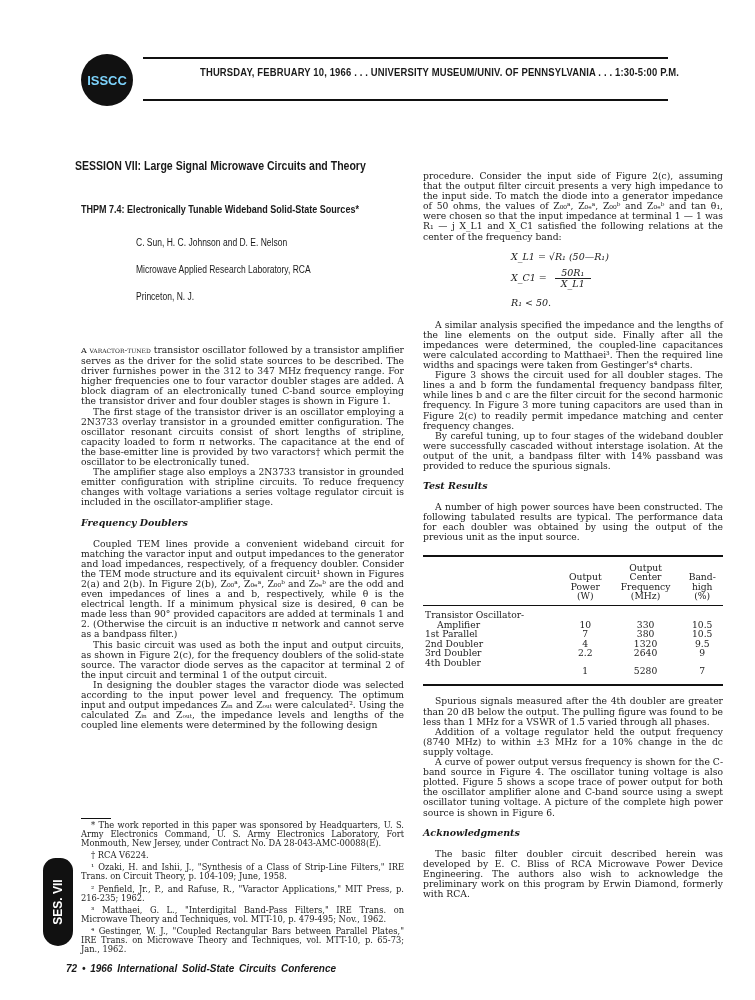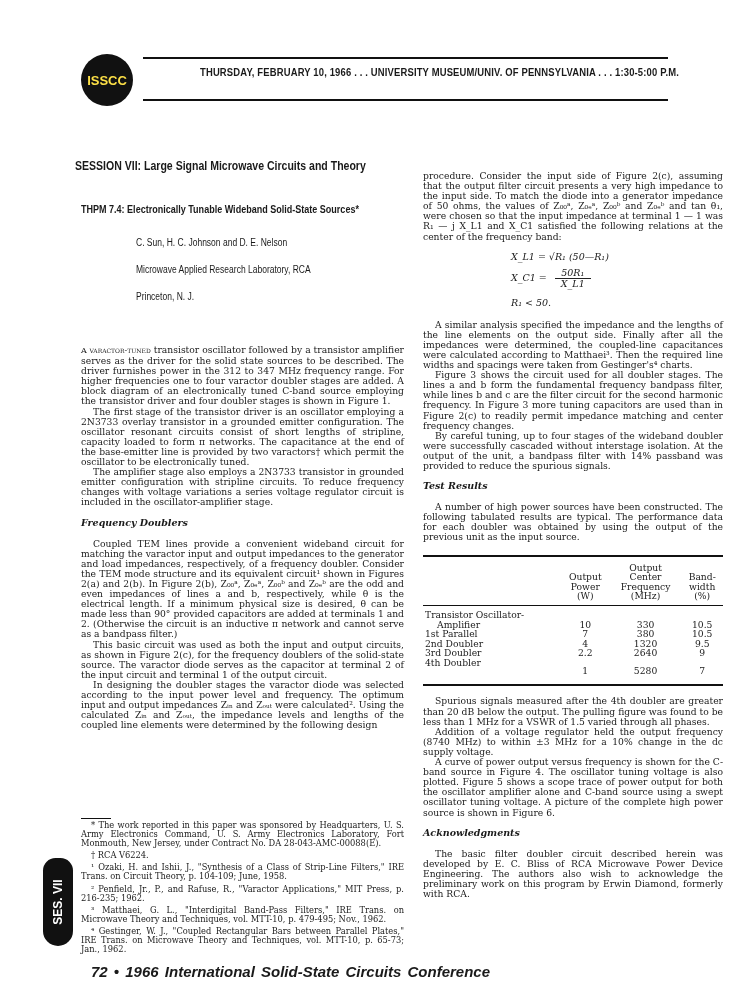--- a/index.html
+++ b/index.html
@@ -1,17 +1,17 @@
 <!DOCTYPE html>
 <html><head>
 <meta charset="utf-8">
 <style>
   html, body { margin:0; padding:0; }
   body { width:755px; height:1000px; background:#fff; position:relative; overflow:hidden; color:#1a1a1a; font-family:"DejaVu Serif", serif; }
-  .logo { position:absolute; left:81px; top:54px; width:52px; height:52px; border-radius:50%; background:#111; color:#fde047; display:flex; align-items:center; justify-content:center; font-family:"Liberation Sans", sans-serif; font-weight:bold; font-size:13px; letter-spacing:0px; }
+  .logo { position:absolute; left:81px; top:54px; width:52px; height:52px; border-radius:50%; background:#111; color:#7dd3fc; display:flex; align-items:center; justify-content:center; font-family:"Liberation Sans", sans-serif; font-weight:bold; font-size:13px; letter-spacing:0px; }
   .hdr-rule { position:absolute; left:143px; width:525px; height:2px; background:#111; }
   .hdr-text { position:absolute; left:200px; top:66px; font-family:"Liberation Sans", sans-serif; font-weight:bold; font-size:11.5px; transform:scaleX(0.82); transform-origin:left; white-space:nowrap; letter-spacing:0.2px; }
   .session { position:absolute; left:75px; top:158px; font-family:"Liberation Sans", sans-serif; font-weight:bold; font-size:13.5px; transform:scaleX(0.78); transform-origin:left; white-space:nowrap; }
   .ptitle { position:absolute; left:81px; top:203px; font-family:"Liberation Sans", sans-serif; font-weight:bold; font-size:11px; transform:scaleX(0.82); transform-origin:left; white-space:nowrap; }
   .meta { position:absolute; left:136px; font-family:"Liberation Sans", sans-serif; font-size:10px; transform:scaleX(0.85); transform-origin:left; white-space:nowrap; }
   .col { position:absolute; font-size:9.2px; line-height:10.1px; text-align:justify; }
   .col p { margin:0; text-indent:12px; }
   .col p.noind { text-indent:0; }
   .col .sc { font-variant:small-caps; font-size:8px; }
   .col h3 { margin:10px 0 11px 0; font-style:italic; font-weight:bold; font-size:9.5px; }
@@ -24,21 +24,21 @@
   .frac .num { border-bottom:1px solid #222; }
   table.res { width:100%; border-collapse:collapse; margin:12px 0 10px 0; font-size:9.2px; line-height:9.6px; border-top:2px solid #111; border-bottom:2px solid #111; }
   table.res th { font-weight:normal; text-align:center; padding:6px 2px 4px 2px; border-bottom:1px solid #111; vertical-align:bottom;margin-top:8px; }
   table.res td { padding:0 2px; text-align:center; }
   table.res td.lbl { text-align:left; }
   .foot { position:absolute; left:81px; top:818px; width:323px; font-size:8.3px; line-height:9.1px; text-align:justify; }
   .foot hr { width:30px; margin:0 0 2px 0; border:0; border-top:1px solid #111; }
   .foot p { margin:0 0 3px 0; text-indent:10px; }
   .sidetab { position:absolute; left:43px; top:858px; width:30px; height:88px; background:#111; border-radius:15px 15px 18px 18px; color:#fff; }
   .sidetab span { position:absolute; left:50%; top:50%; transform:translate(-50%,-50%) rotate(-90deg); font-family:"Liberation Sans", sans-serif; font-weight:bold; font-size:12px; white-space:nowrap; }
-  .pagefoot { position:absolute; left:91px; top:963px; font-family:"Liberation Sans", sans-serif; font-weight:bold; font-style:italic; font-size:15px; white-space:nowrap; word-spacing:2px; }
+  .pagefoot { position:absolute; left:66px; top:963px; font-family:"Liberation Sans", sans-serif; font-weight:bold; font-style:italic; font-size:10px; white-space:nowrap; word-spacing:2px; }
 </style>
 </head>
 <body>
 
 <div class="logo">
     <span>ISSCC</span>
   </div>
 <div class="hdr-rule" style="top:57px"></div>
 <div class="hdr-text">THURSDAY, FEBRUARY 10, 1966 . . . UNIVERSITY MUSEUM/UNIV. OF PENNSYLVANIA . . . 1:30-5:00 P.M.</div>
 <div class="hdr-rule" style="top:99px"></div>
@@ -71,21 +71,21 @@
   <p>By careful tuning, up to four stages of the wideband doubler were successfully cascaded without interstage isolation. At the output of the unit, a bandpass filter with 14% passband was provided to reduce the spurious signals.</p>
   <h3>Test Results</h3>
   <p>A number of high power sources have been constructed. The following tabulated results are typical. The performance data for each doubler was obtained by using the output of the previous unit as the input source.</p>
 
   <table class="res">
     <thead>
       <tr>
         <th></th>
         <th><span>Output</span><br><span>Power</span><br><span>(W)</span></th>
         <th><span>Output</span><br><span>Center</span><br><span>Frequency</span><br><span>(MHz)</span></th>
-        <th><span>Band-</span><br><span>width</span><br><span>(%)</span></th>
+        <th><span>Band-</span><br><span>high</span><br><span>(%)</span></th>
       </tr>
     </thead>
     <tbody>
       <tr>
           <td class="lbl" style="padding-top:4px">Transistor Oscillator-</td>
           <td></td>
           <td></td>
           <td></td>
         </tr>
       <tr>

